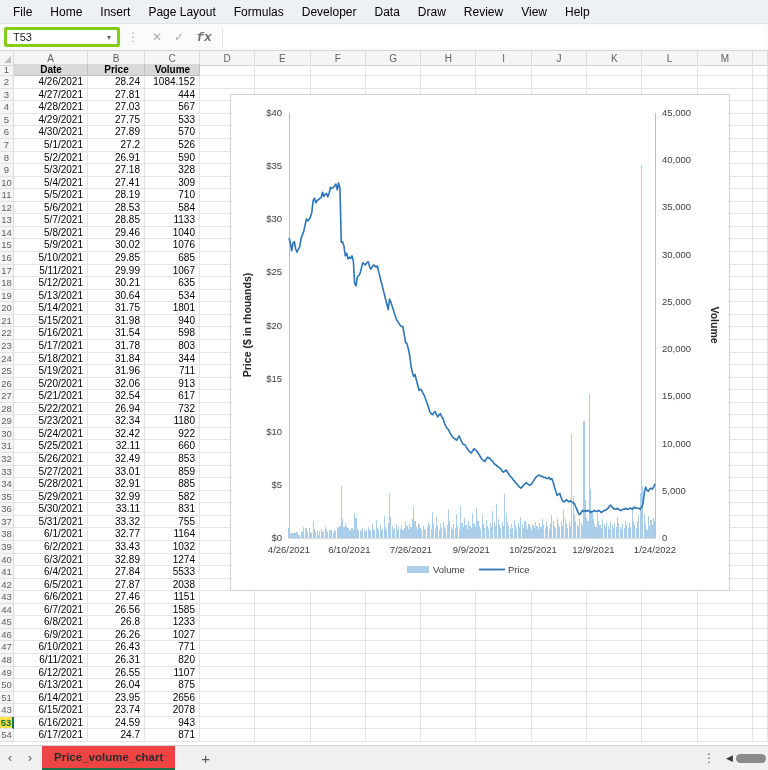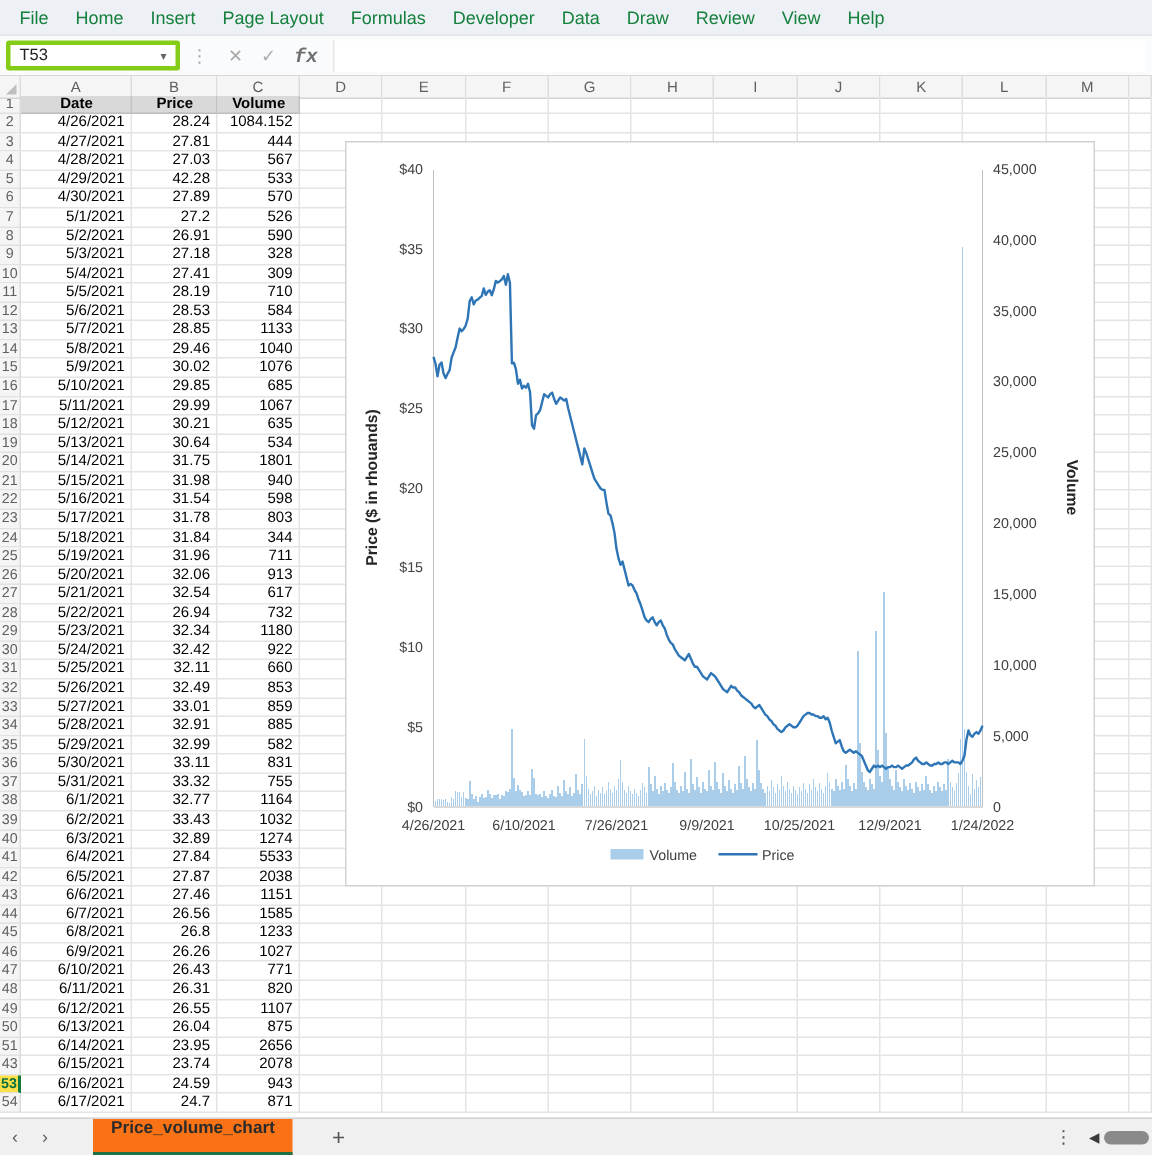--- a/index.html
+++ b/index.html
@@ -4,21 +4,21 @@
 <style>
   * { box-sizing: border-box; }
   html,body { margin:0; padding:0; }
   body {
     width:768px; height:770px; overflow:hidden; background:#fff;
     font-family:"Liberation Sans", sans-serif; position:relative;
   }
   
   .menubar { height:24px; background:#edf0f4; display:flex; align-items:center;
              padding-left:4px; border-bottom:1px solid #e2e5e9; }
-  .mitem { font-size:12px; color:#15803d; padding:0 9px; line-height:24px; white-space:nowrap; cursor:default; }
+  .mitem { font-size:12px; color:#000000; padding:0 9px; line-height:24px; white-space:nowrap; cursor:default; }
   
   .formulabar { height:27px; background:#fafbfc; display:flex; align-items:center;
                 border-bottom:1px solid #d6d6d6; padding:0 4px; }
   .namebox { width:116px; height:20px; border:3px solid #84cc16; background:#fff; border-radius:2px;
              display:flex; align-items:center; justify-content:space-between;
              font-size:11px; color:#222; padding:0 6px; }
   .chev { color:#666; font-size:8px; }
   .dots { color:#a9a9a9; margin:0 7px; font-size:12px; letter-spacing:0; }
   .fbtn { color:#ababab; font-size:12px; padding:0 6px; }
   .fxbtn { font-style:italic; font-family:Liberation Mono, monospace; color:#707070; font-size:13px; padding:0 6px; font-weight:bold; }
@@ -47,22 +47,22 @@
                font-size:6px; line-height:8px; text-align:center; color:#404040; flex:none; }
   
   .chartbox { position:absolute; left:230px; top:43px; width:500px; height:497px;
               background:#fff; border:1px solid #d2d2d2; z-index:5; }
   .chartbox svg { display:block; }
   .chartbox text { font-family:"Liberation Sans", sans-serif; }
   
   .tabbar { height:25px; background:#f0f0f0; border-top:1px solid #d2d2d2;
             display:flex; align-items:center; font-size:11px; position:relative; }
   .navarrow { color:#5a5a5a; font-size:12px; padding:0 8px; }
-  .sheettab { background:#f97316; border-bottom:2.5px solid #1e7145; padding:0 12px; height:24px;
-              display:flex; align-items:flex-start; font-weight:bold; color:#2b2b2b; margin-left:22px; font-size:11.5px; }
+  .sheettab { background:#ef4444; border-bottom:2.5px solid #1e7145; padding:0 12px; height:24px;
+              display:flex; align-items:center; font-weight:bold; color:#2b2b2b; margin-left:2px; font-size:11.5px; }
   .addbtn { color:#555; font-size:15px; margin-left:26px; }
   .rightctrl { margin-left:auto; display:flex; align-items:center; }
   .morebtn { color:#555; font-size:12px; padding:0 8px; }
   .scroll-arrow { color:#3a3a3a; font-size:9px; padding:0 3px; }
   .thumb { width:30px; height:9px; background:#8a8a8a; border-radius:5px; margin-right:2px; }
 </style>
 </head>
 <body>
 
 <div class="menubar">
@@ -173,21 +173,21 @@
       <div class="c"></div>
       <div class="c"></div>
       <div class="c"></div>
       <div class="c"></div>
       <div class="c"></div>
       <div class="c"></div>
       <div class="c"></div>
       <div class="c"></div>
       <div class="rh">5</div>
       <div class="c num">4/29/2021</div>
-      <div class="c num">42.28</div>
+      <div class="c num">27.75</div>
       <div class="c num">533</div>
       <div class="c"></div>
       <div class="c"></div>
       <div class="c"></div>
       <div class="c"></div>
       <div class="c"></div>
       <div class="c"></div>
       <div class="c"></div>
       <div class="c"></div>
       <div class="c"></div>

